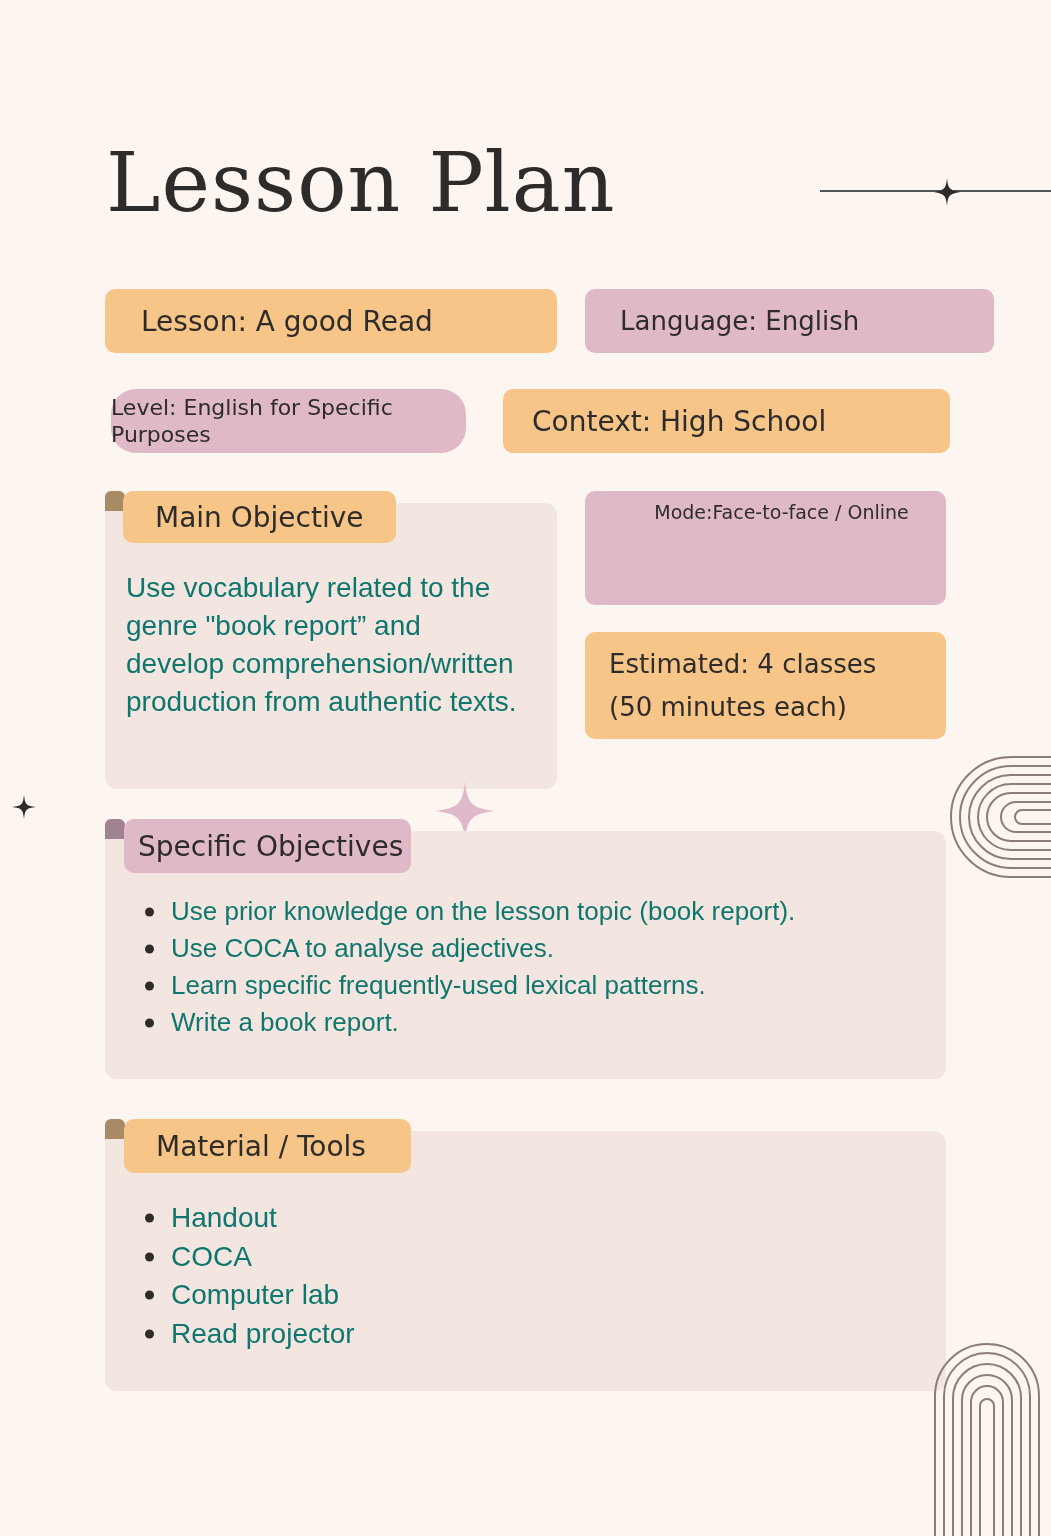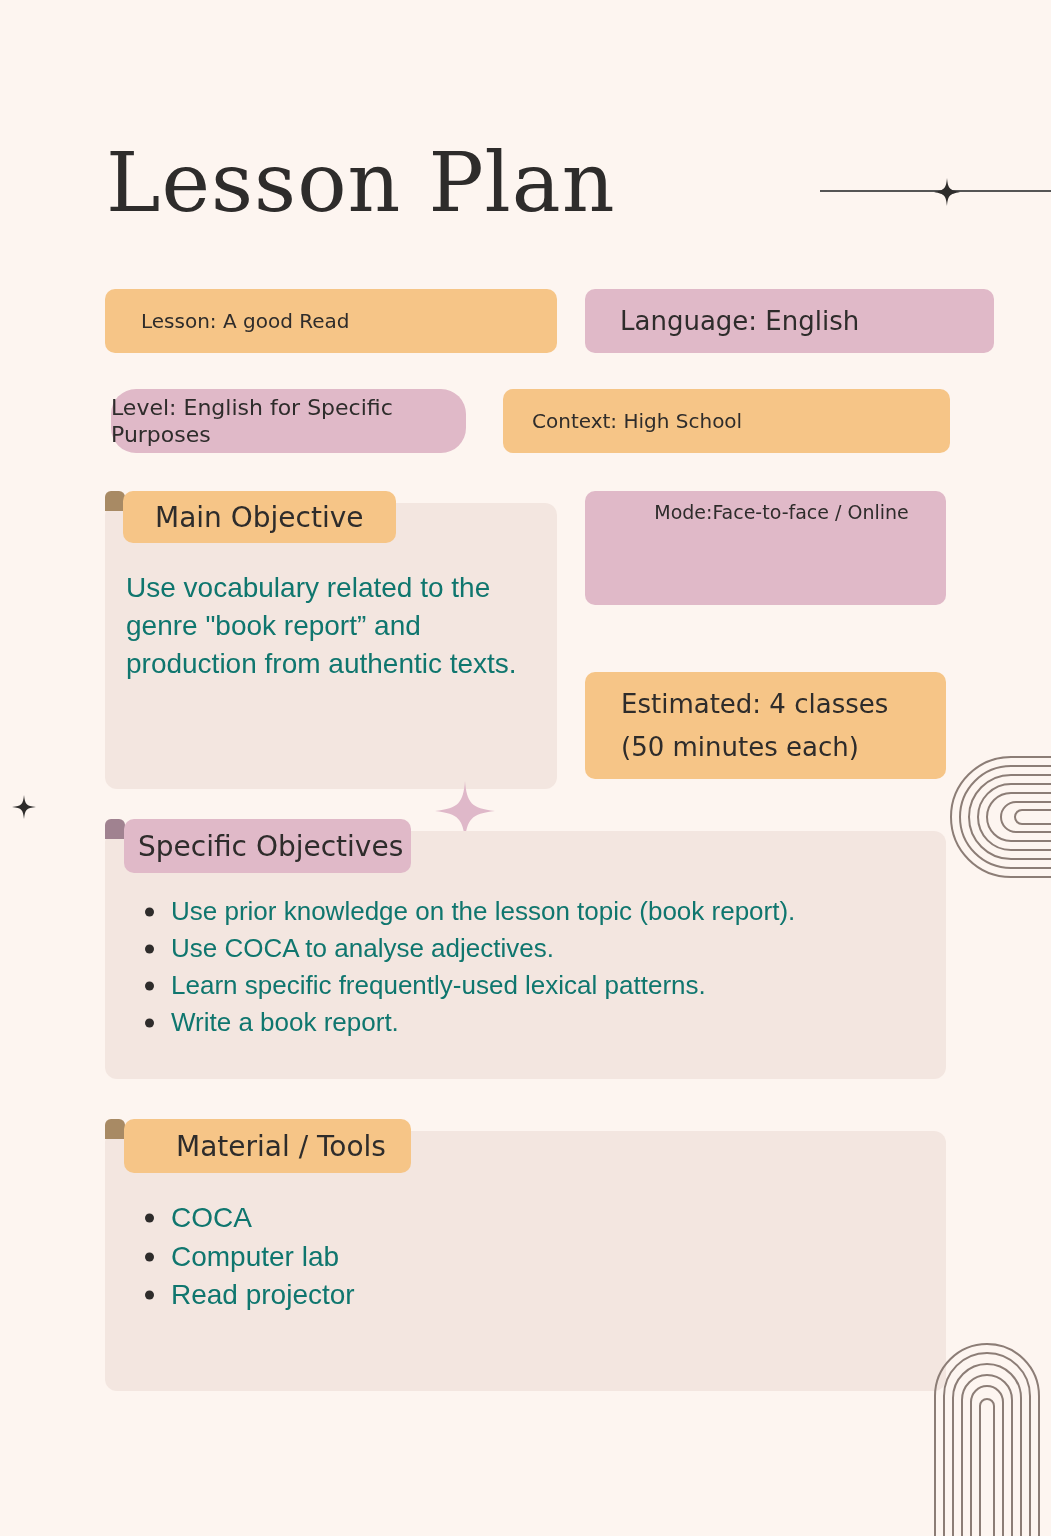--- a/index.html
+++ b/index.html
@@ -16,21 +16,21 @@
       left: 106px; top: 128px;
       font-family: "DejaVu Serif", serif;
       font-size: 82px; font-weight: normal; letter-spacing: 1px;
       line-height: 110px; color: #2e2c2b;
       transform: scaleX(1.0);
     }
     .rule { left: 820px; top: 190px; width: 231px; height: 2px; background: #555; }
     .pill {
       border-radius: 10px;
       display: flex; align-items: center;
-      font-size: 20px; color: #2e2c2b;
+      font-size: 28px; color: #2e2c2b;
     }
     .orange { background: #f6c587; }
     .pink { background: #e0b9c8; }
     .card { background: #f3e6e0; border-radius: 12px; }
     .tab-corner { width: 20px; height: 20px; border-radius: 6px 6px 0 0; }
     .body-text {
       font-family: "Liberation Sans", sans-serif;
       font-size: 28px; line-height: 38px; color: #0f766e; font-weight: normal;
     }
     ul.bullets { margin: 0; padding-left: 42px; list-style: none; }
@@ -67,29 +67,30 @@
 </div>
 
 <div class="abs card" style="left:105px;top:503px;width:452px;height:286px;"></div>
 <div class="abs tab-corner" style="left:105px;top:491px;background:#a88a64;"></div>
 <div class="abs pill orange" style="left:123px;top:491px;width:273px;height:52px;padding-left:32px;font-size:28px;">
   <span>Main Objective</span>
 </div>
 <div class="abs body-text" style="left:126px;top:569px;width:430px;">
   <div>Use vocabulary related to the</div>
   <div>genre "book report” and</div>
+  <div>develop comprehension/written</div>
   <div>production from authentic texts.</div>
 </div>
 
 <div class="abs pill pink" style="left:585px;top:491px;width:361px;height:114px;padding-left:32px;flex-direction:row;align-items:flex-start;justify-content:center;font-size:19px;line-height:43px;">
   <span>Mode:</span>
   <span>Face-to-face / Online</span>
 </div>
 
-<div class="abs pill orange" style="left:585px;top:632px;width:361px;height:107px;padding-left:36px;flex-direction:column;align-items:flex-start;justify-content:center;font-size:26px;line-height:43px;margin-top:40px;">
+<div class="abs pill orange" style="left:585px;top:632px;width:361px;height:107px;padding-left:24px;flex-direction:column;align-items:flex-start;justify-content:center;font-size:26px;line-height:43px;">
   <span>Estimated: 4 classes</span>
   <span>(50 minutes each)</span>
 </div>
 
 <svg class="abs" style="left:12px;top:795px;" width="24" height="24" viewBox="0 0 24 24">
   <path d="M12 0 C13 9 14 11 24 12 C14 13 13 15 12 24 C11 15 10 13 0 12 C10 11 11 9 12 0Z" fill="#2e2c2b"></path>
 </svg>
 
 <svg class="abs" style="left:435px;top:781px;" width="60" height="60" viewBox="0 0 60 60">
   <path d="M30 0 C32 22 36 27 60 30 C36 33 32 38 30 60 C28 38 24 33 0 30 C24 27 28 22 30 0Z" fill="#dfb8c9"></path>
@@ -116,25 +117,26 @@
   <ul class="bullets">
     <li>Use prior knowledge on the lesson topic (book report).</li>
     <li>Use COCA to analyse adjectives.</li>
     <li>Learn specific frequently-used lexical patterns.</li>
     <li>Write a book report.</li>
   </ul>
 </div>
 
 <div class="abs card" style="left:105px;top:1131px;width:841px;height:260px;"></div>
 <div class="abs tab-corner" style="left:105px;top:1119px;background:#a88a64;"></div>
-<div class="abs pill orange" style="left:124px;top:1119px;width:287px;height:54px;padding-left:52px;font-size:28px;">
+<div class="abs pill orange" style="left:124px;top:1119px;width:287px;height:54px;padding-left:32px;font-size:28px;">
   <span>Material / Tools</span>
 </div>
 <div class="abs body-text" style="left:129px;top:1199px;width:600px;font-size:28px;line-height:38.5px;">
   <ul class="bullets">
+    <li>Handout</li>
     <li>COCA</li>
     <li>Computer lab</li>
     <li>Read projector</li>
   </ul>
 </div>
 
 <svg class="abs" style="left:933px;top:1342px;" width="108" height="194" viewBox="0 0 108 194">
   <g fill="none" stroke="#8c7d76" stroke-width="2">
     <path d="M2 194 V54 A52 52 0 0 1 106 54 V194"></path>
     <path d="M11 194 V54 A43 43 0 0 1 97 54 V194"></path>

